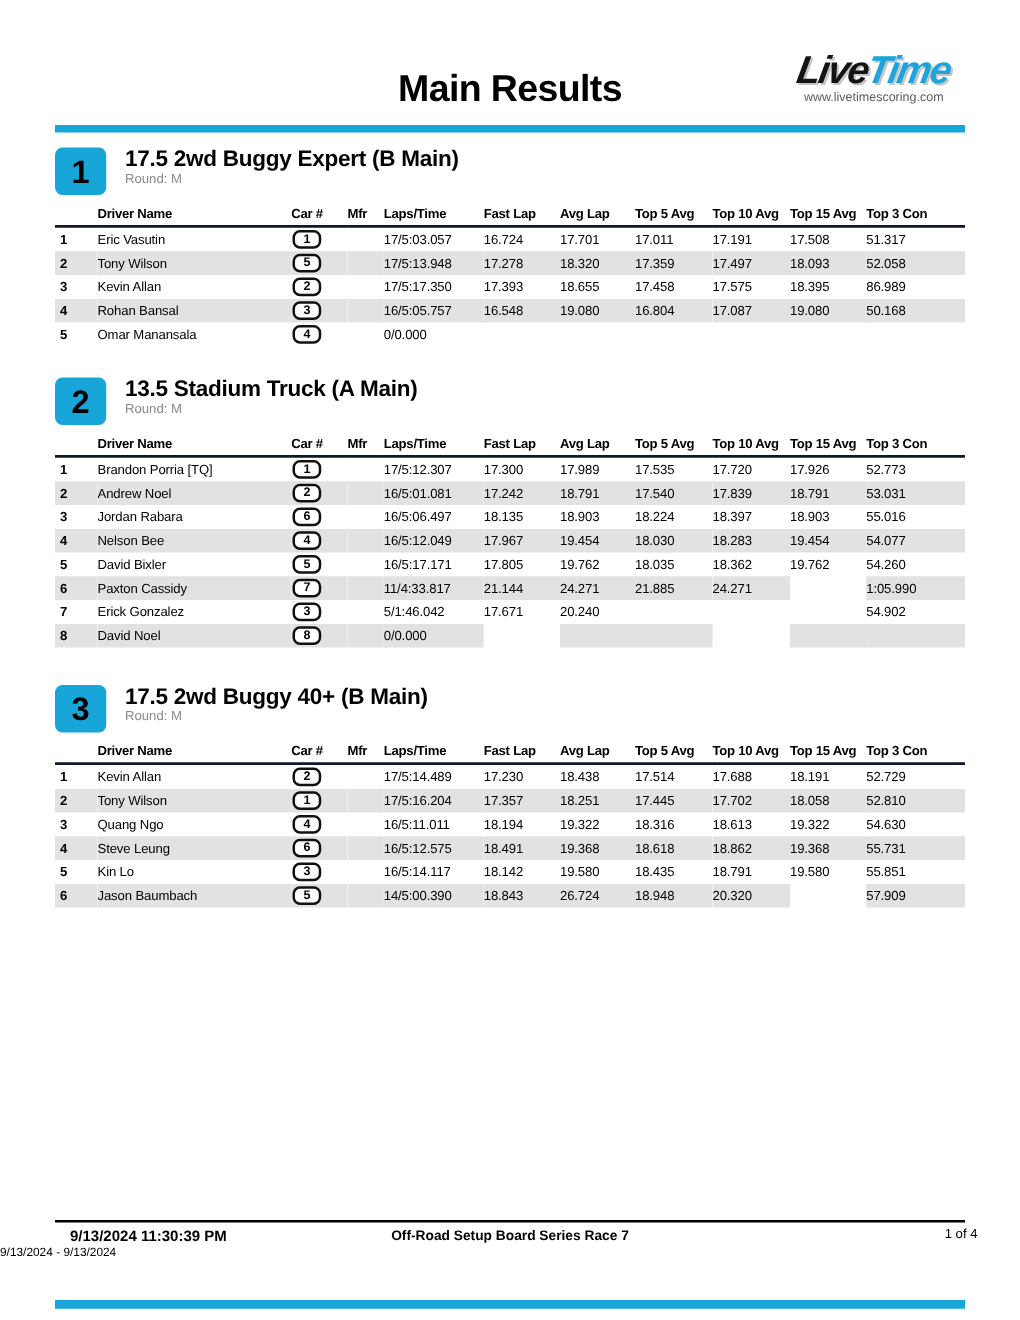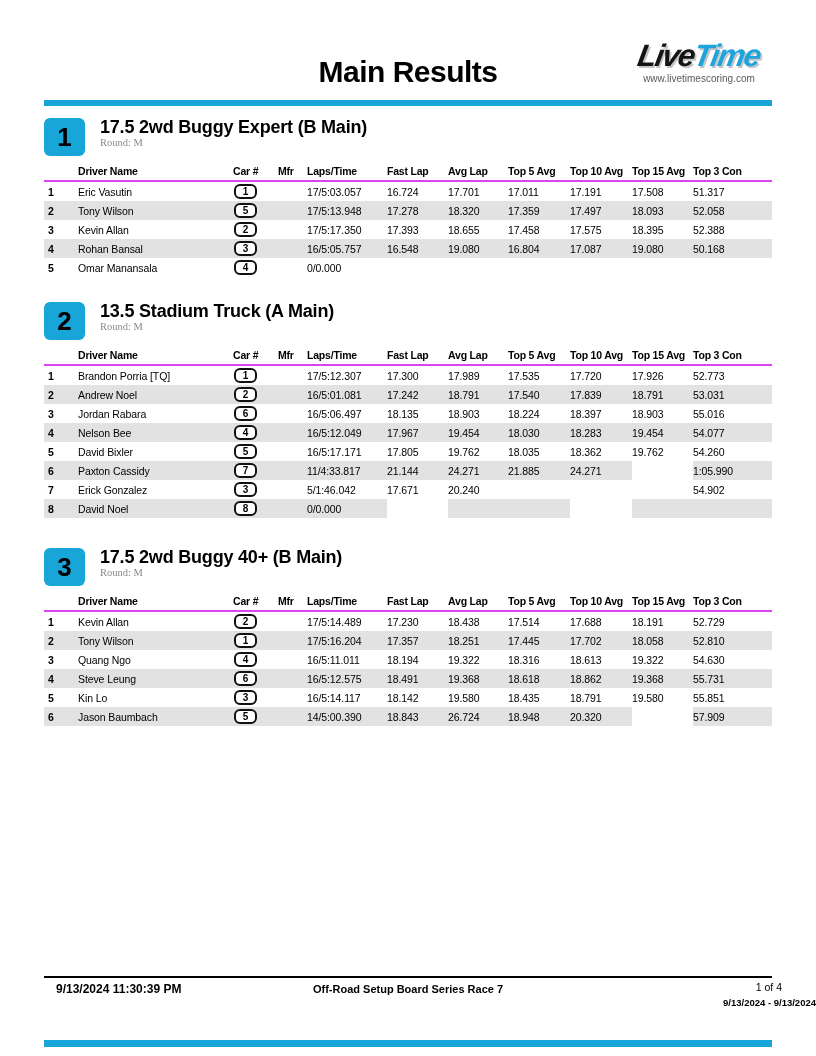--- a/index.html
+++ b/index.html
@@ -18,47 +18,47 @@
   .logo-url{font-size:10px;color:#5a5a5a;margin-top:1px;}
   .top-rule{position:absolute;left:44px;top:100px;width:728px;height:6px;}
 
   
   .section{position:absolute;left:44px;width:728px;}
   .sec-head{display:flex;align-items:flex-start;height:40px;}
   .sec-num{flex:none;width:41px;height:38px;border-radius:6px;margin-top:1px;
            font-size:26px;font-weight:bold;color:#000;text-align:center;line-height:39px;}
   .sec-titles{margin-left:15px;padding-top:2px;}
   .sec-title{font-size:18px;font-weight:bold;line-height:17px;letter-spacing:-0.2px;}
-  .sec-round{font-size:10.5px;color:#8a8a8a;line-height:14px;font-family:Liberation Serif, serif;}
+  .sec-round{font-size:10.5px;color:#8a8a8a;line-height:14px;}
 
   table{border-collapse:collapse;table-layout:fixed;width:728px;margin-top:8px;}
   col.c-pos{width:34px;}  col.c-driver{width:155px;} col.c-car{width:45px;}
   col.c-mfr{width:29px;}  col.c-laps{width:80px;}   col.c-fast{width:61px;}
   col.c-avg{width:60px;}  col.c-t5{width:62px;}     col.c-t10{width:62px;}
   col.c-t15{width:61px;}  col.c-t3{width:79px;}
   thead th{font-size:10.5px;font-weight:bold;text-align:left;padding:0 0 3px 0;
            vertical-align:bottom;white-space:nowrap;letter-spacing:-0.2px;}
-  thead tr{border-bottom:2px solid #d946ef;}
+  thead tr{border-bottom:2px solid #0f172a;}
   tbody td{font-size:10.5px;height:19px;padding:0;vertical-align:middle;
            white-space:nowrap;overflow:hidden;letter-spacing:-0.1px;}
   tr.alt td{background:#e2e2e2;}
   tr.alt td.wc{background:#ffffff;}
   td.pos{font-weight:bold;padding-left:4px;}
   td.car-cell{padding-left:1px;}
   .badge{display:inline-block;min-width:23px;box-sizing:border-box;border:2px solid #111;
          border-radius:6px;background:#fff;font-weight:bold;font-size:10px;line-height:11px;
          text-align:center;padding:0 1px;}
 
   
   .footer-rule{position:absolute;left:44px;top:976px;width:728px;height:2px;background:#000;}
   .footer-left{position:absolute;left:56px;top:982px;font-size:12px;font-weight:bold;}
   .footer-center{position:absolute;left:0;top:983px;width:100%;text-align:center;
                  font-size:11px;font-weight:bold;}
-  .footer-center2{position:absolute;left:0;top:997px;width:100%;text-align:right;
-                  font-size:9.5px;font-weight:bold;}
+  .footer-center2{position:absolute;left:0;top:997px;width:100%;text-align:left;
+                  font-size:9.5px;font-weight:normal;}
   .footer-right{position:absolute;right:34px;top:981px;font-size:10.5px;font-weight:normal;}
   .bottom-rule{position:absolute;left:44px;top:1040px;width:728px;height:7px;}
 </style>
 </head>
 <body>
 
 <div class="page">
 
   <div class="doc-title">Main Results</div>
 
@@ -137,21 +137,21 @@
             <td class="pos">3</td>
             <td>Kevin Allan</td>
             <td class="car-cell"><span class="badge">2</span></td>
             <td></td>
             <td>17/5:17.350</td>
             <td>17.393</td>
             <td>18.655</td>
             <td>17.458</td>
             <td>17.575</td>
             <td>18.395</td>
-            <td>52.388</td>
+            <td>86.989</td>
           </tr>
           <tr class="alt">
             <td class="pos">4</td>
             <td>Rohan Bansal</td>
             <td class="car-cell"><span class="badge">3</span></td>
             <td></td>
             <td>16/5:05.757</td>
             <td>16.548</td>
             <td>19.080</td>
             <td>16.804</td>

